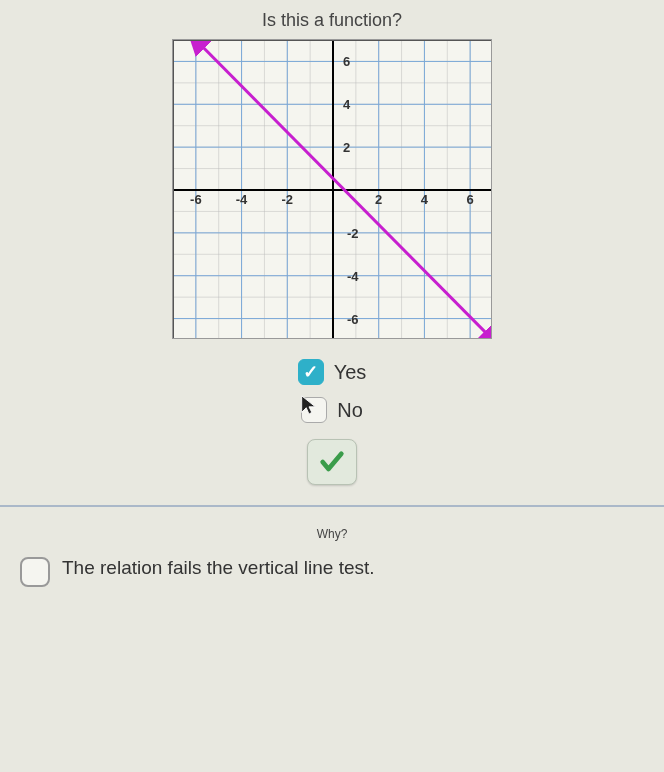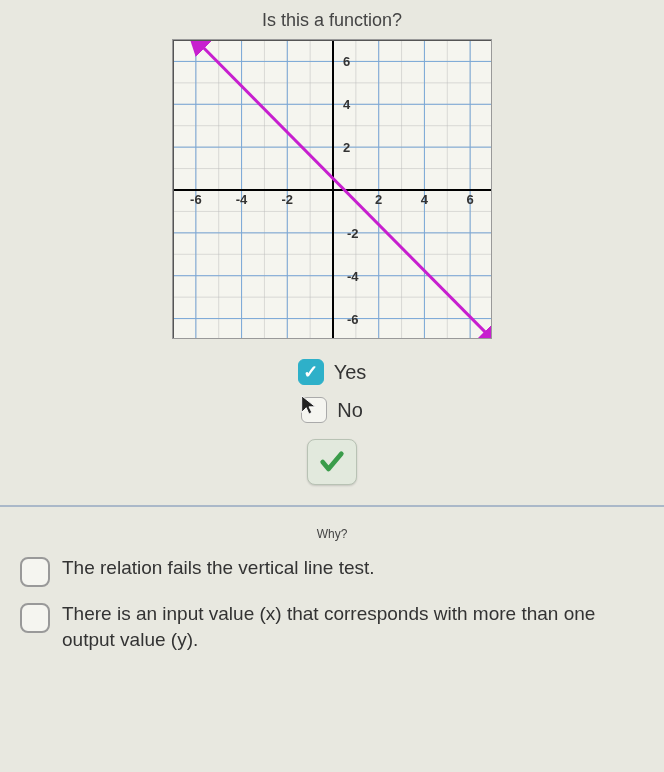--- a/index.html
+++ b/index.html
@@ -225,18 +225,14 @@
 
   <div class="divider"></div>
 
   <div class="why-title">Why?</div>
 
   <div class="answer-row">
     <div class="big-check"></div>
     <div class="answer-text">The relation fails the vertical line test.</div>
   </div>
 
-  <div class="answer-row">
-    <div class="big-check"></div>
-    <div class="answer-text">There is an input value (x) that corresponds with more than one output value (y).</div>
-  </div>
 
 </div>
 
 </body></html>

